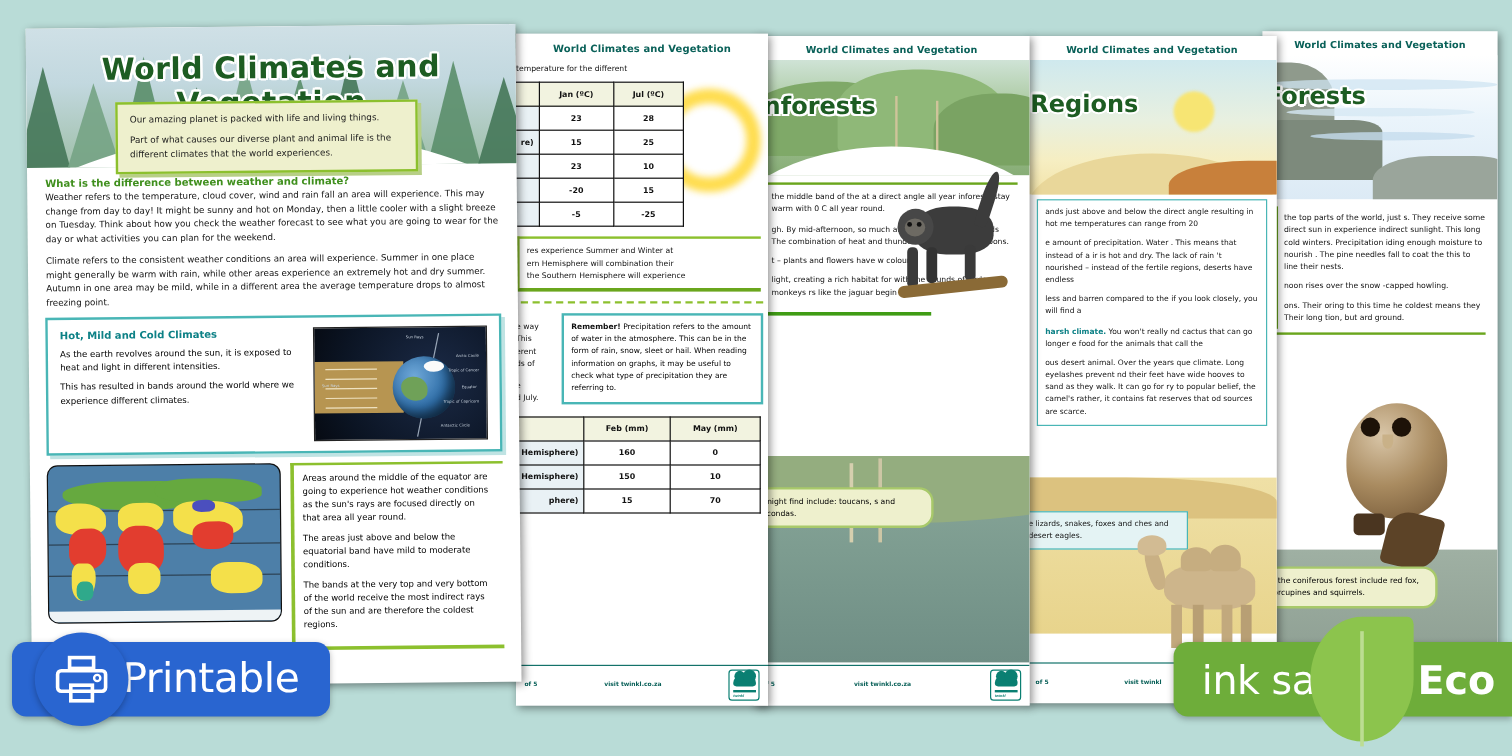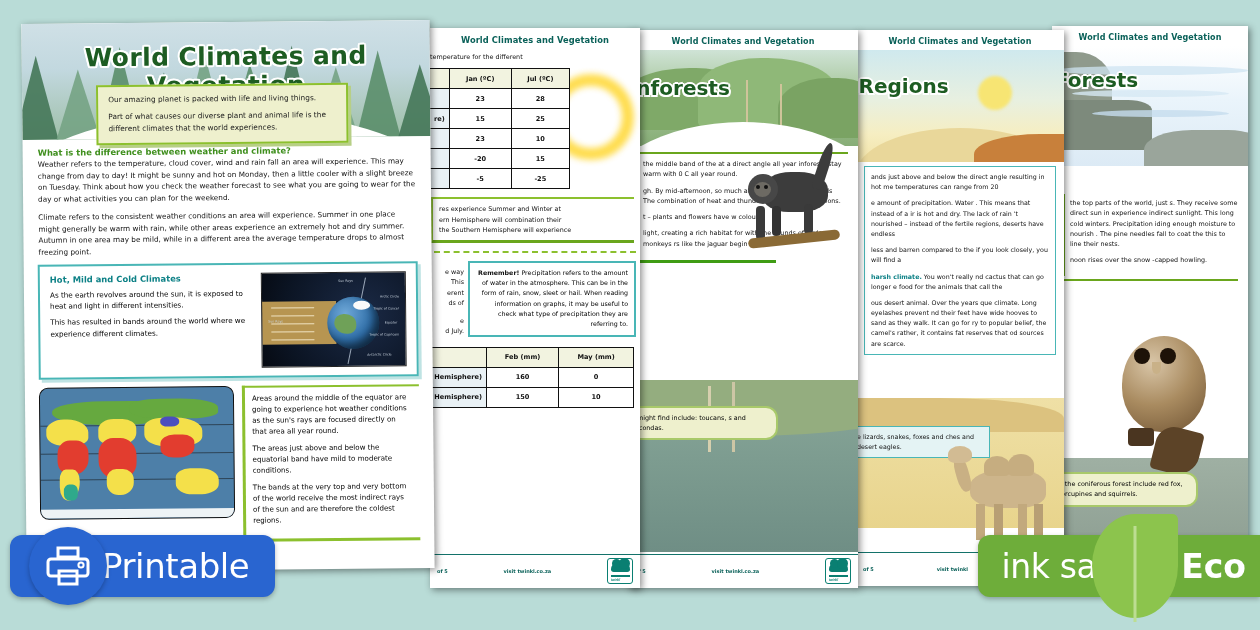--- a/index.html
+++ b/index.html
@@ -265,23 +265,24 @@
     <div style="position:absolute;left:-30px;top:6px;width:90px;height:78px;background:#8f9a8c;border-radius:6px 40% 30% 10%;"></div>
     <div style="position:absolute;left:-20px;top:54px;width:120px;height:50px;background:#7d8a7c;border-radius:30% 20% 6px 6px;"></div>
     <div style="position:absolute;left:0;top:20px;width:100%;height:9px;background:#cfe4f2;opacity:.75;border-radius:50%;"></div>
     <div style="position:absolute;left:20px;top:44px;width:80%;height:7px;background:#d6e9f4;opacity:.8;border-radius:50%;"></div>
     <div style="position:absolute;left:40px;top:64px;width:70%;height:7px;background:#c6dced;opacity:.8;border-radius:50%;"></div>
     <div style="position:absolute;right:-16px;top:84px;width:120px;height:50px;background:#9aa59b;border-radius:40% 30% 0 0;"></div>
     <div class="arcwhite" style="bottom:-54px;"></div>
     <div class="page-hero-title" style="left:-16px;">s Forests</div>
   </div>
   <div style="padding:6px 10px 0 10px;position:relative;">
-    <div class="green-box" style="border-left:3px solid #6aa61d;border-top:none;border-bottom:none;border-right:none;box-shadow:none;padding:4px 0 4px 5px;margin-top:22px;">
+    <div class="green-box" style="border-left:3px solid #6aa61d;border-top:none;border-bottom:none;border-right:none;box-shadow:none;padding:4px 0 4px 5px;">
       <p class="mini-p" style="margin-bottom:6px;">the top parts of the world, just s. They receive some direct sun in experience indirect sunlight. This long cold winters. Precipitation iding enough moisture to nourish . The pine needles fall to coat the this to line their nests.</p>
       <p class="mini-p" style="margin-bottom:6px;">noon rises over the snow -capped howling.</p>
+      <p class="mini-p">ons. Their oring to this time he coldest means they Their long tion, but ard ground.</p>
     </div>
     <div style="border-bottom:2.5px solid #6aa61d;margin-top:3px;"></div>
   </div>
 
   <div style="position:absolute;left:56px;top:306px;width:112px;height:136px;z-index:9;">
     <div style="position:absolute;left:14px;top:4px;width:84px;height:96px;border-radius:50% 50% 46% 46%;background:radial-gradient(circle at 36% 28%,#d9c6a8 0%,#a98b60 48%,#6e5232 100%);"></div>
     <div style="position:absolute;left:26px;top:16px;width:16px;height:16px;border-radius:50%;background:#1d1208;"></div>
     <div style="position:absolute;left:52px;top:16px;width:16px;height:16px;border-radius:50%;background:#1d1208;"></div>
     <div style="position:absolute;left:44px;top:30px;width:9px;height:12px;background:#c9b188;border-radius:0 0 60% 60%;"></div>
     <div style="position:absolute;left:46px;top:96px;width:46px;height:46px;background:#5c4327;border-radius:40% 10% 48% 10%;transform:rotate(14deg);"></div>
@@ -439,21 +440,21 @@
             <td class="val">-25</td>
           </tr>
       </tbody>
     </table>
     <div class="green-box" style="margin-top:8px;margin-right:6px;">
       <p class="mini-p">res experience Summer and Winter at</p>
       <p class="mini-p">ern Hemisphere will combination their</p>
       <p class="mini-p">the Southern Hemisphere will experience</p>
     </div>
     <div class="dashed-sep" style="margin:8px 4px;"></div>
-    <div style="display:flex;gap:4px;padding-right:4px;text-align:right;">
+    <div style="display:flex;gap:4px;padding-right:4px;">
       <div style="width:34px;flex:none;padding-top:6px;">
         <p class="mini-p">e way</p>
         <p class="mini-p">This</p>
         <p class="mini-p">erent</p>
         <p class="mini-p">ds of</p>
         <p class="mini-p" style="margin-top:8px;">e</p>
         <p class="mini-p">d July.</p>
       </div>
       <div class="teal-box" style="flex:1;">
         <p><b>Remember!</b>
@@ -471,20 +472,25 @@
       <tbody>
         <tr>
             <td class="rowlbl" style="text-align:right;">thern Hemisphere)</td>
             <td class="val">160</td>
             <td class="val">0</td>
           </tr>
         <tr>
             <td class="rowlbl" style="text-align:right;">n Hemisphere)</td>
             <td class="val">150</td>
             <td class="val">10</td>
+          </tr>
+        <tr>
+            <td class="rowlbl" style="text-align:right;">phere)</td>
+            <td class="val">15</td>
+            <td class="val">70</td>
           </tr>
       </tbody>
     </table>
   </div>
   <div class="footer footer-rule" style="background:#fff;">
     <span class="fnum" style="font-size:5px;">of 5</span>
     <span class="furl" style="font-size:5px;">visit twinkl.co.za</span>
     <span class="twinkl-logo">
         <i class="cloud"></i>
         <i class="tline"></i>

